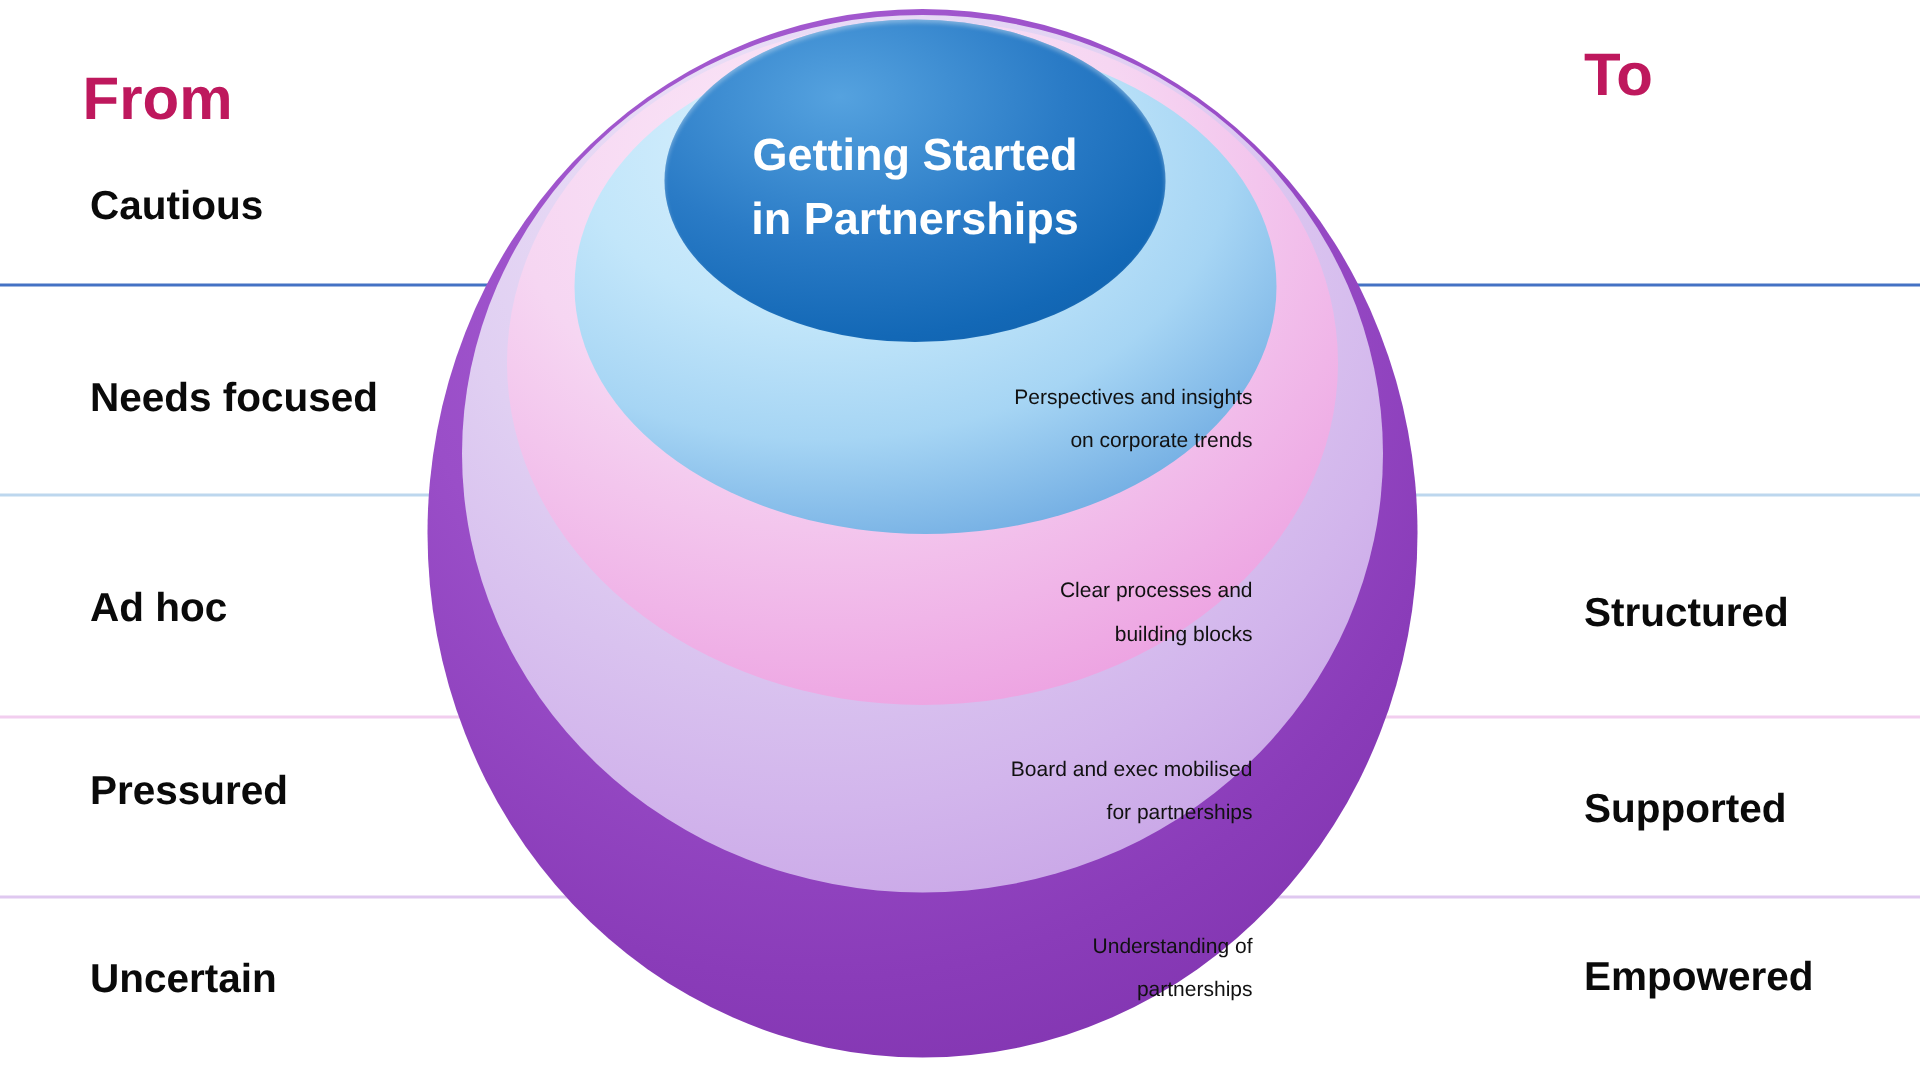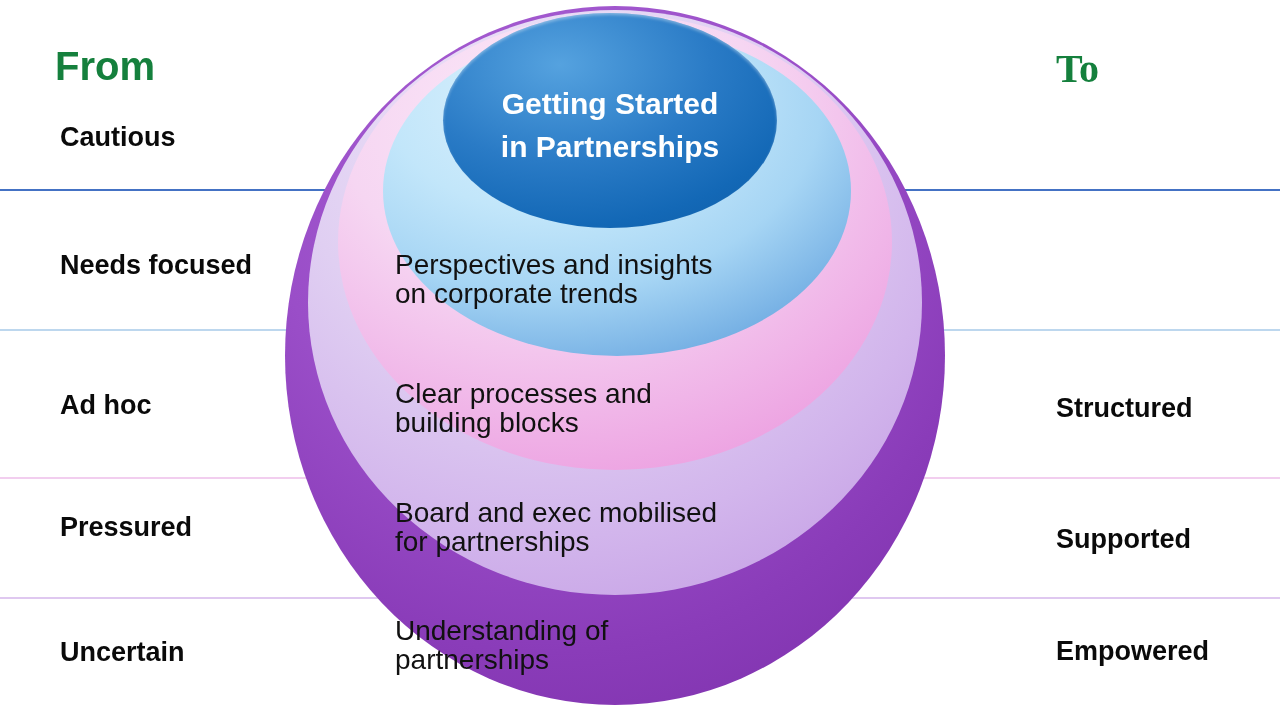--- a/index.html
+++ b/index.html
@@ -19,27 +19,27 @@
   .divider-1 { top: 189px; height: 2px;  background: #4472C4; }
   .divider-2 { top: 329px; height: 2px;  background: #BDD7EE; }
   .divider-3 { top: 477px; height: 2px;  background: #F2CEEF; }
   .divider-4 { top: 597px; height: 2px;  background: #DFC8F0; }
 
   
   .col-heading {
     position: absolute;
     font-size: 40px;
     font-weight: bold;
-    color: #15803d;
+    color: #be185d;
     z-index: 2;
     white-space: nowrap;
     text-align: center;
   }
   .heading-from { left: 55px;  top: 44px; }
-  .heading-to   { left: 1056px; top: 45px; font-family: Liberation Serif, serif; }
+  .heading-to   { left: 1056px; top: 28px; }
 
   .col-label {
     position: absolute;
     font-size: 27px;
     font-weight: bold;
     color: #0a0a0a;
     z-index: 2;
     white-space: nowrap;
   }
   .from-label { left: 60px; }
@@ -77,22 +77,22 @@
     background: radial-gradient(ellipse 100% 100% at 35% 24%,
       #55A2DF 0%, #2A7BC6 45%, #1368B6 75%, #0D5CA6 100%);
     box-shadow: inset 0 2px 3px rgba(255,255,255,0.35);
   }
 
   
   .ring-label {
     position: absolute;
     left: 395px;
     width: 440px;
-    text-align: left;
-    font-size: 28px;
+    text-align: right;
+    font-size: 14px;
     line-height: 29px;
     color: #111111;
     white-space: pre-line;
     z-index: 8;
   }
   .ring-label-1 { top: 250px; }
   .ring-label-2 { top: 379px; }
   .ring-label-3 { top: 498px; }
   .ring-label-4 { top: 616px; }
 

